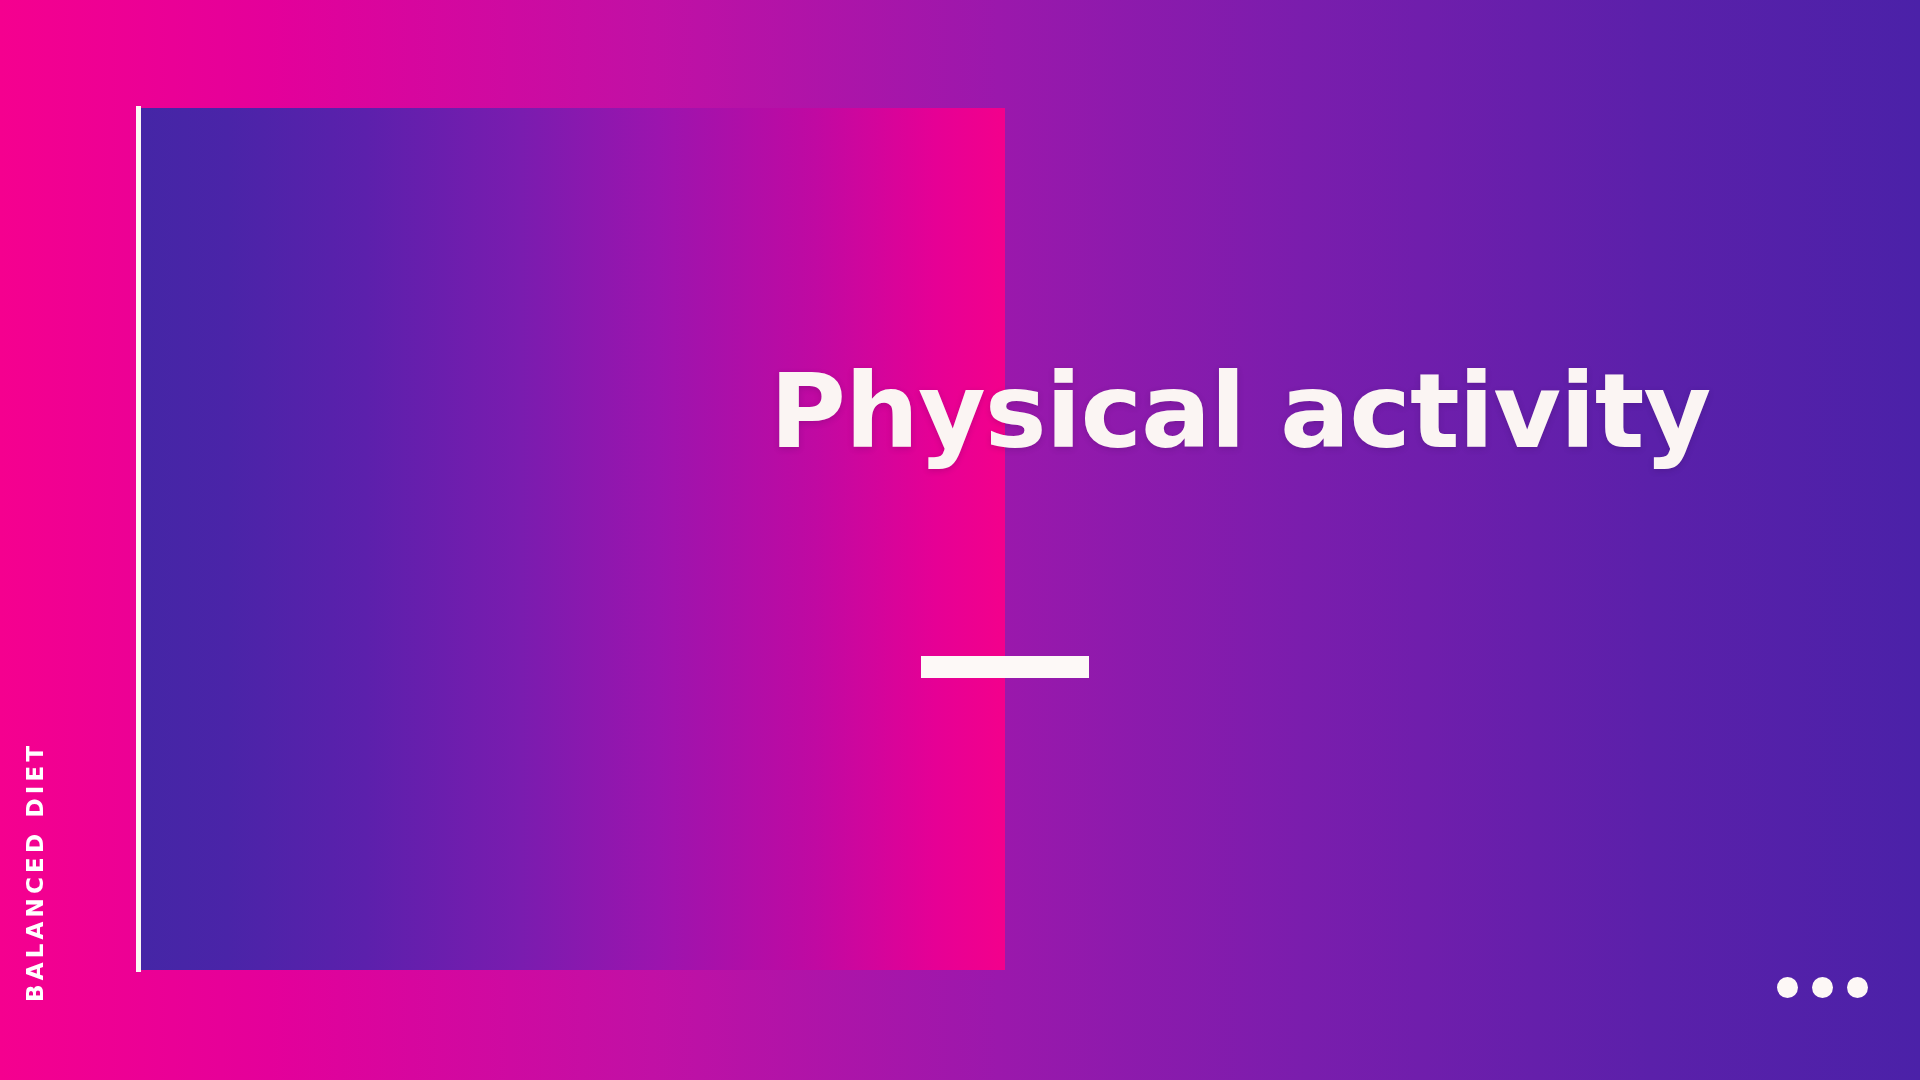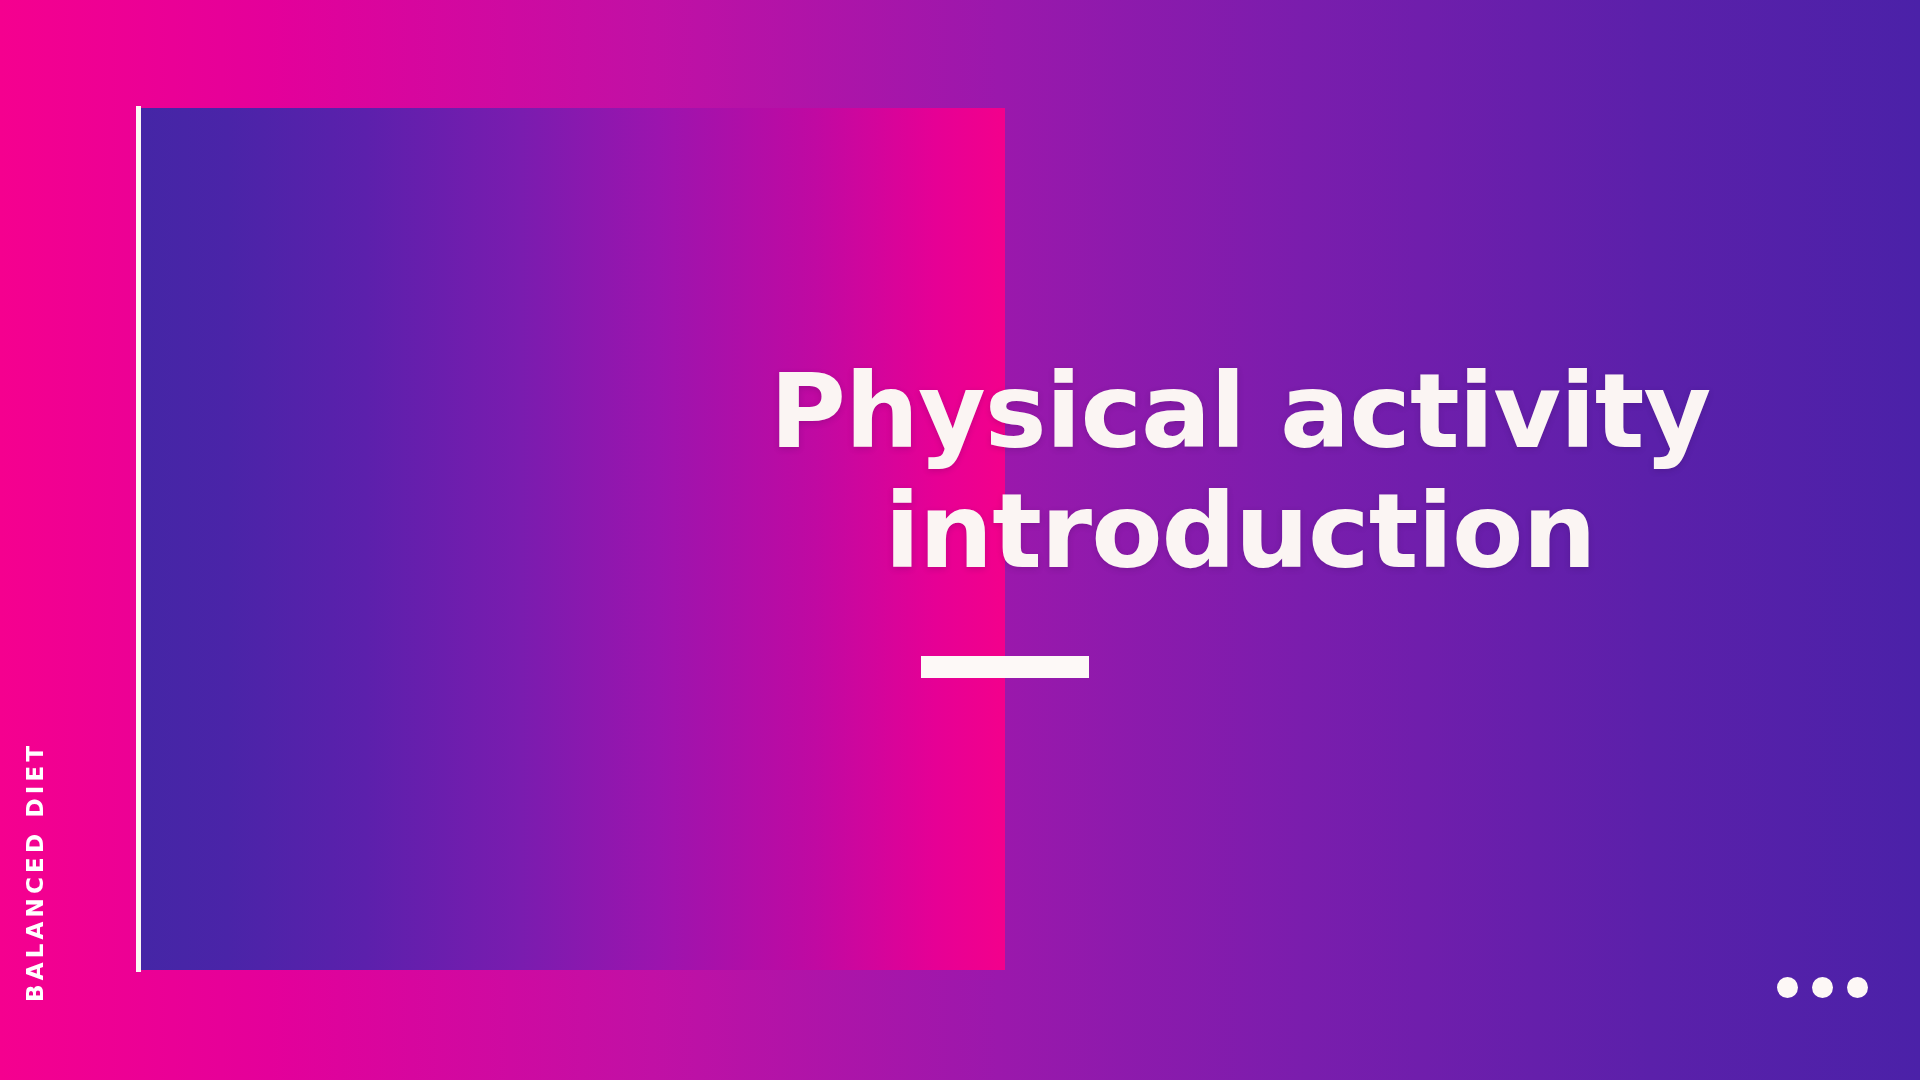--- a/index.html
+++ b/index.html
@@ -123,21 +123,20 @@
 <div id="slide">
 
   <div id="panel-block"></div>
 
   <div id="panel-edge-rule"></div>
 
   <div id="side-label">BALANCED DIET</div>
 
   <div id="title-block">
     <span id="title-line-1">Physical activity</span>
-    <span id="title-line-2">introduction</span>
   </div>
 
   <div id="title-underline"></div>
 
   <div id="dot-group">
     <span class="dot"></span>
     <span class="dot"></span>
     <span class="dot"></span>
   </div>
 

